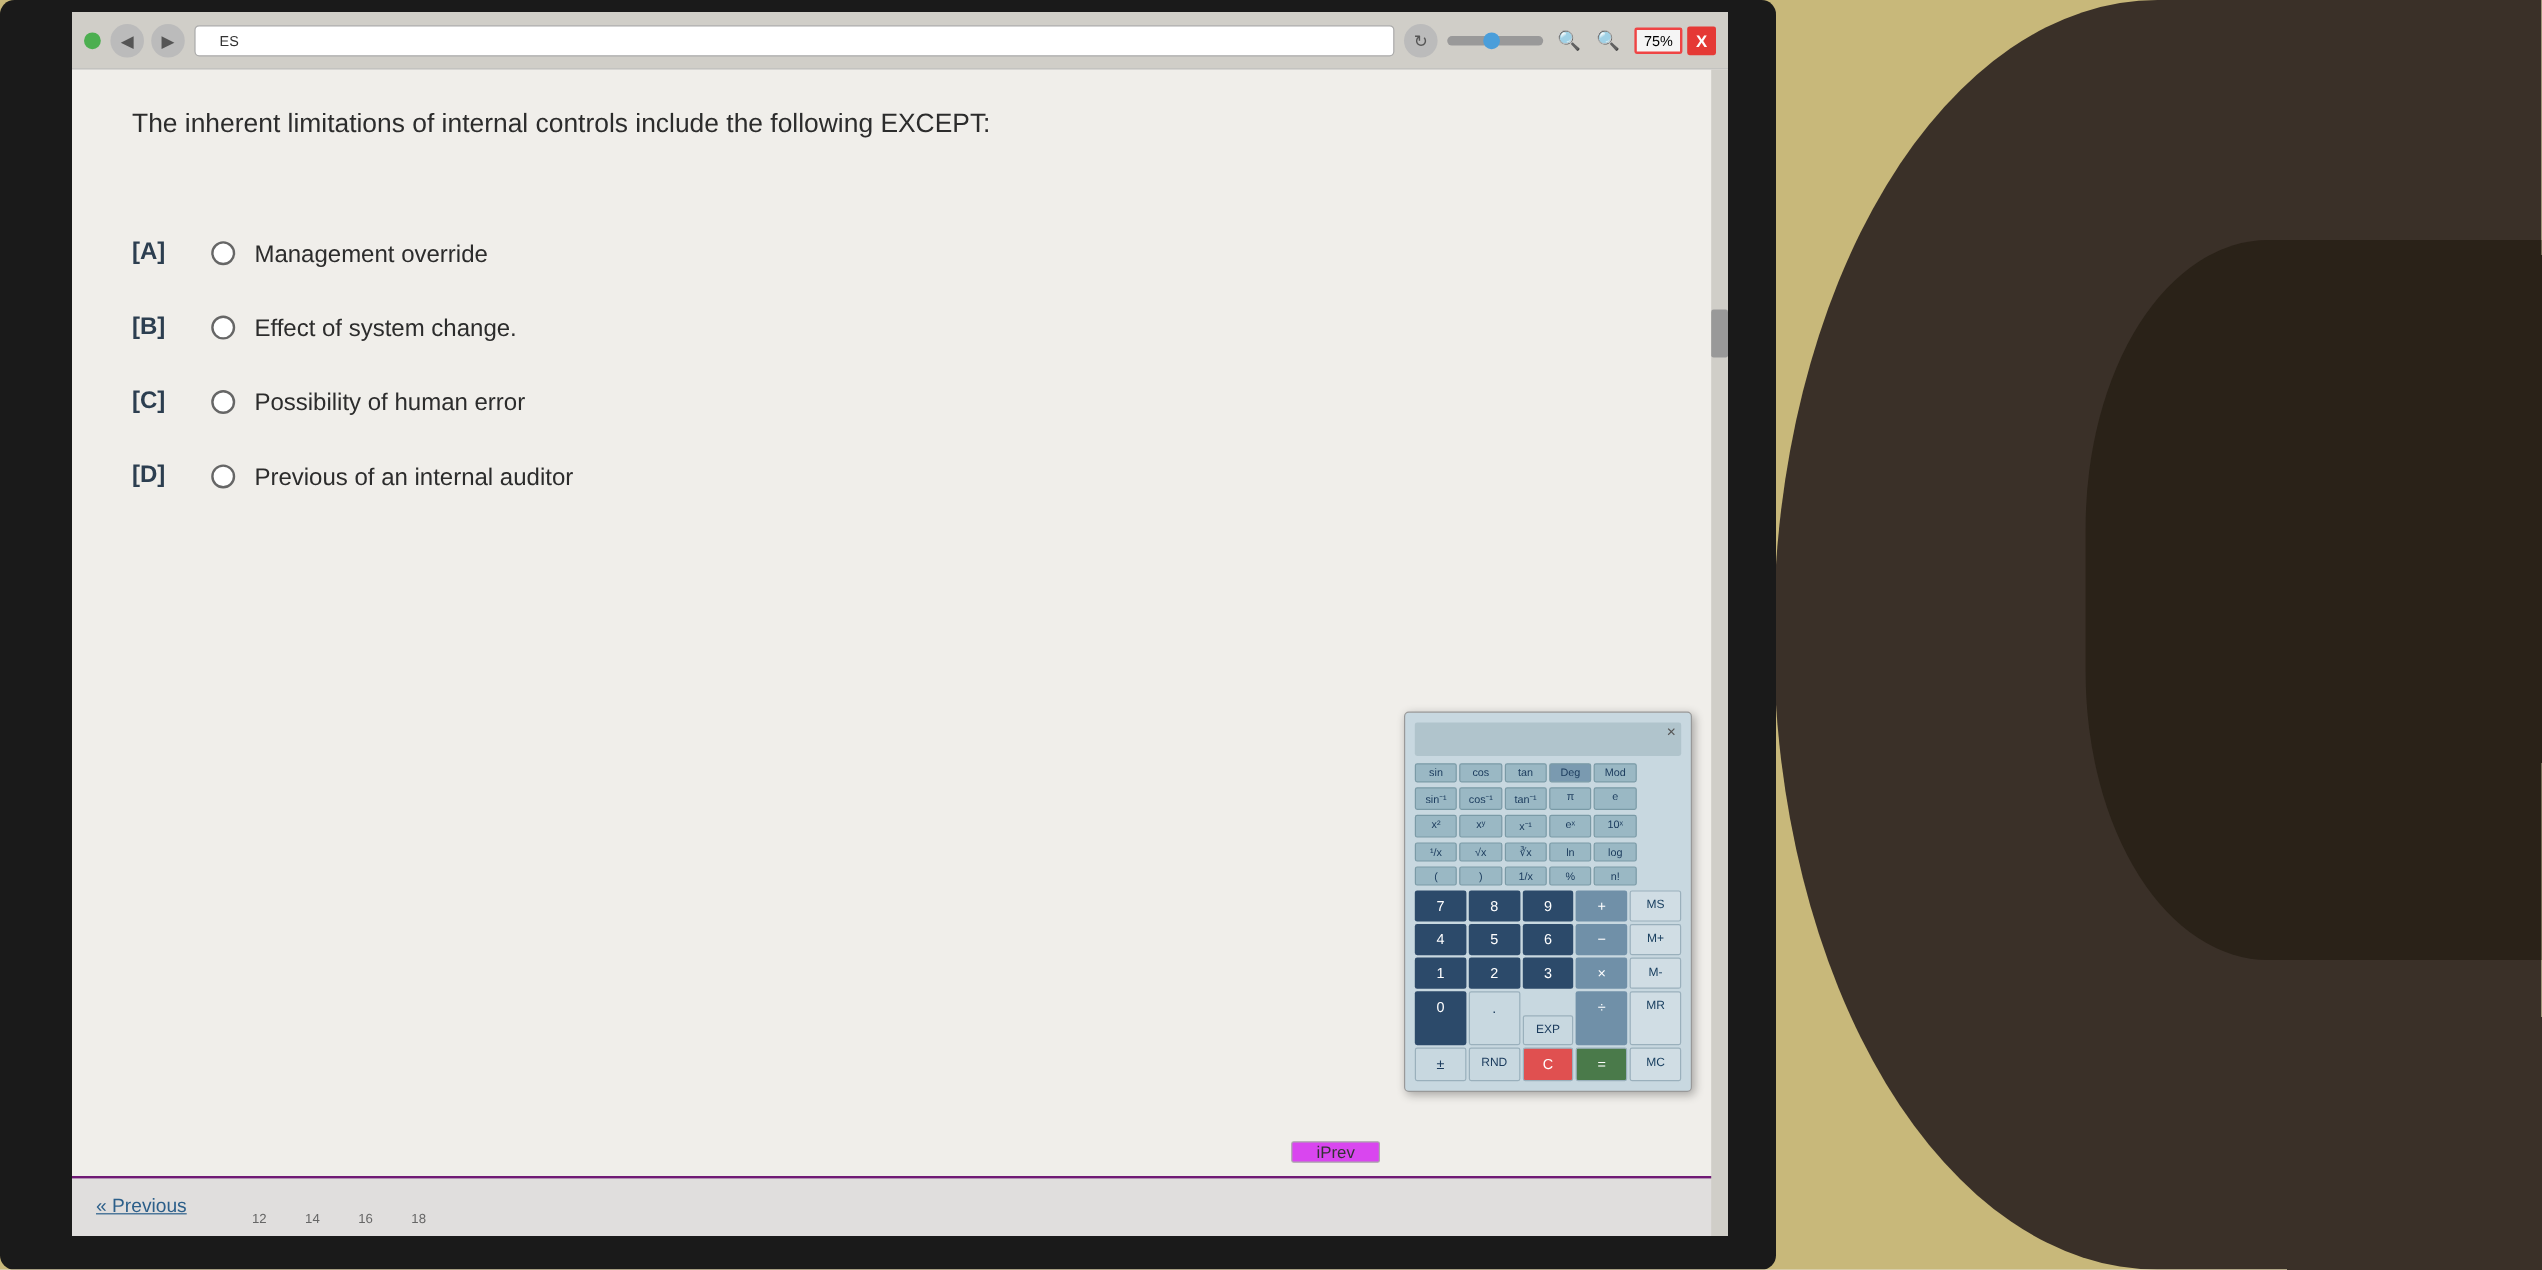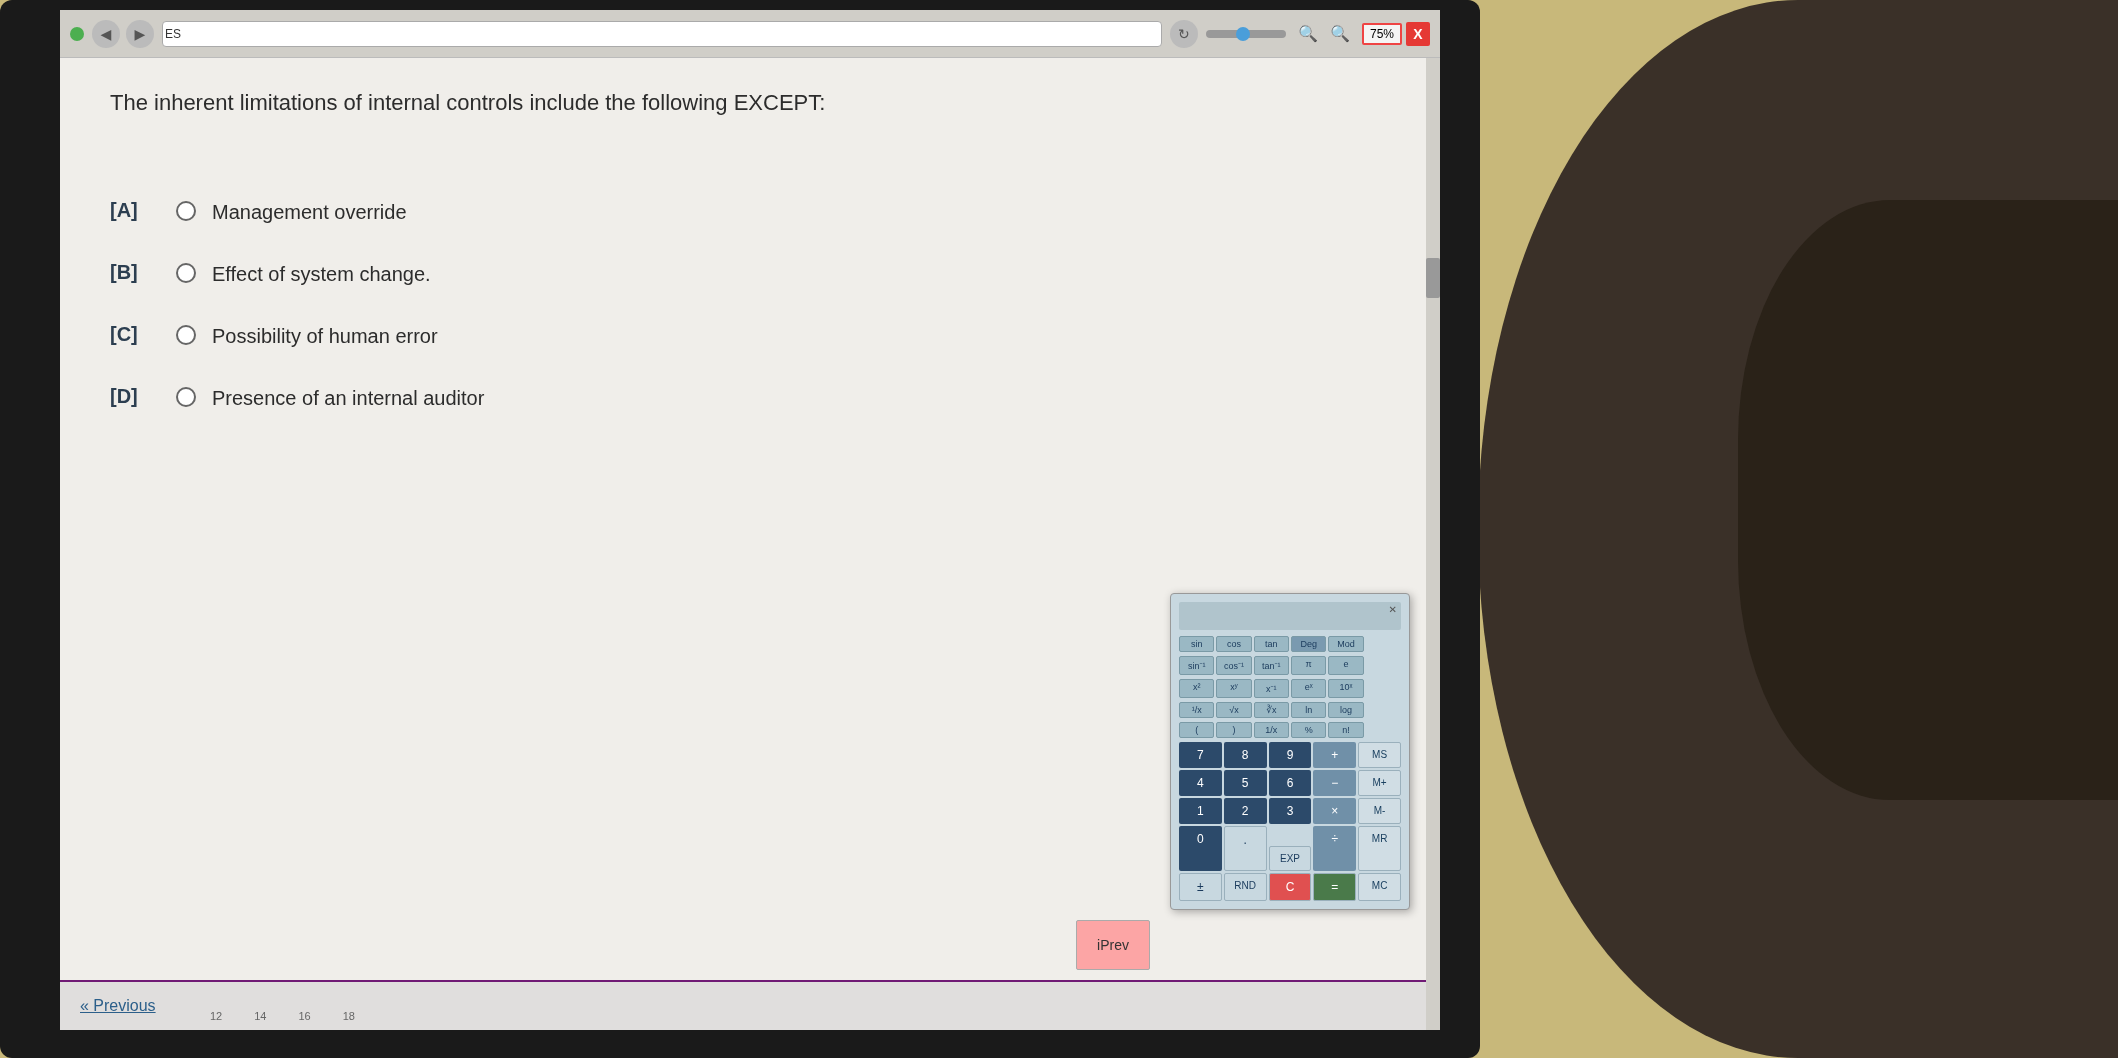--- a/index.html
+++ b/index.html
@@ -49,21 +49,21 @@
       flex-shrink: 0;
     }
 
     .browser-address {
       flex: 1;
       height: 26px;
       background: white;
       border-radius: 4px;
       display: flex;
       align-items: center;
-      padding: 0 2px;
+      padding: 0 20px;
       font-size: 12px;
       color: #333;
       border: 1px solid #aaa;
     }
 
     .browser-nav {
       display: flex; gap: 6px; align-items: center;
     }
 
     .nav-btn {
@@ -292,23 +292,23 @@
     }
 
     
     .answer-area {
       position: absolute;
       bottom: 60px;
       right: 290px;
     }
 
     .answer-btn {
-      background: #fca5a5;
+      background: #d946ef;
       border: 1px solid #aaa;
-      padding: 16px 20px;
+      padding: 0 20px;
       font-size: 14px;
       cursor: pointer;
       border-radius: 2px;
       color: #333;
     }
 
     
     .scrollbar {
       position: absolute;
       right: 0; top: 48px;
@@ -416,21 +416,21 @@
             <div class="radio-inner"></div>
           </div>
           <span class="option-text">Possibility of human error</span>
         </div>
 
         <div class="option-row">
           <span class="option-label">[D]</span>
           <div class="radio-circle">
             <div class="radio-inner"></div>
           </div>
-          <span class="option-text">Presence of an internal auditor</span>
+          <span class="option-text">Previous of an internal auditor</span>
         </div>
 
       </div>
 
       <div class="calculator">
         <div class="calc-display">
           <span class="calc-close">✕</span>
         </div>
 
         <div class="calc-function-row">

